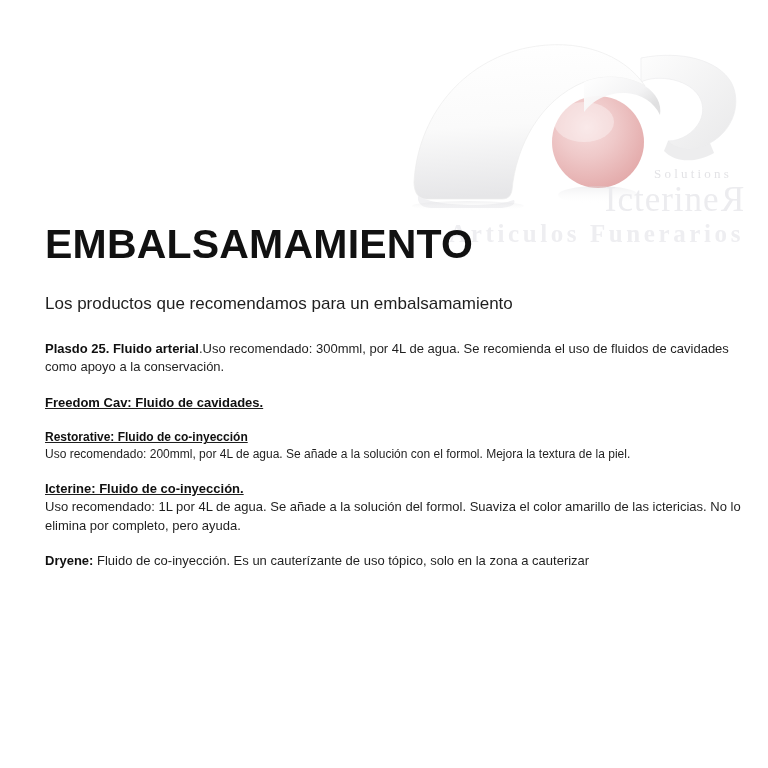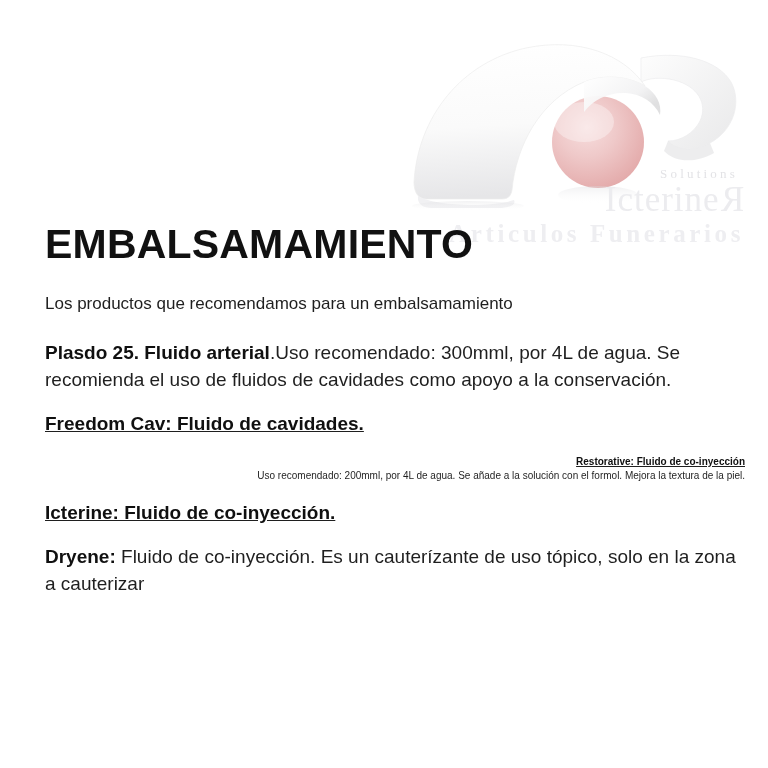--- a/index.html
+++ b/index.html
@@ -39,21 +39,21 @@
     bottom: -6px;
     text-align: right;
     line-height: 1;
     user-select: none;
   }
   .logo-solutions {
     font-family: "Liberation Serif", serif;
     font-size: 13px;
     letter-spacing: 3.2px;
     color: #e3e3e6;
-    margin-right: 6px;
+    margin-right: 12px;
     display: block;
     margin-bottom: 2px;
   }
   .logo-brand {
     font-family: "Liberation Serif", serif;
     font-size: 35px;
     letter-spacing: 1px;
     color: #ececef;
     display: block;
     margin-bottom: 4px;
@@ -91,28 +91,27 @@
     font-size: 17px;
     margin: 0 0 24px 0;
     line-height: 1.35;
     color: #1f1f1f;
   }
   .section {
     margin-bottom: 17px;
   }
   .section p {
     margin: 0;
-    font-size: 19px;
+    font-size: 13px;
     line-height: 1.42;
     color: #1f1f1f;
   }
   .section.small p {
-    font-size: 10px;
+    font-size: 12px;
     line-height: 1.4;
-    text-align: right;
   }
   .section .hd {
     font-weight: bold;
     color: #101010;
   }
   .section.inline-head p {
     margin: 0;
   }
   .sp-lead { margin-bottom: 2px; text-decoration: underline; }
 </style>
@@ -196,20 +195,21 @@
     </div>
 
     <div class="section small">
       <p class="sp-lead"><span class="hd">Restorative: Fluido de co-inyección</span></p>
       <p>Uso recomendado: 200mml, por 4L de agua. Se añade a la solución con el formol. Mejora la textura de la piel.</p>
     </div>
 
 
     <div class="section">
       <p class="sp-lead"><span class="hd">Icterine: Fluido de co-inyección.</span></p>
+      <p>Uso recomendado: 1L por 4L de agua. Se añade a la solución del formol. Suaviza el color amarillo de las ictericias. No lo elimina por completo, pero ayuda.</p>
     </div>
 
     <div class="section inline-head">
       <p>
         <span class="hd">Dryene:</span><span> Fluido de co-inyección. Es un cauterízante de uso tópico, solo en la zona a cauterizar</span>
       </p>
     </div>
 
   </div>
 </div>

